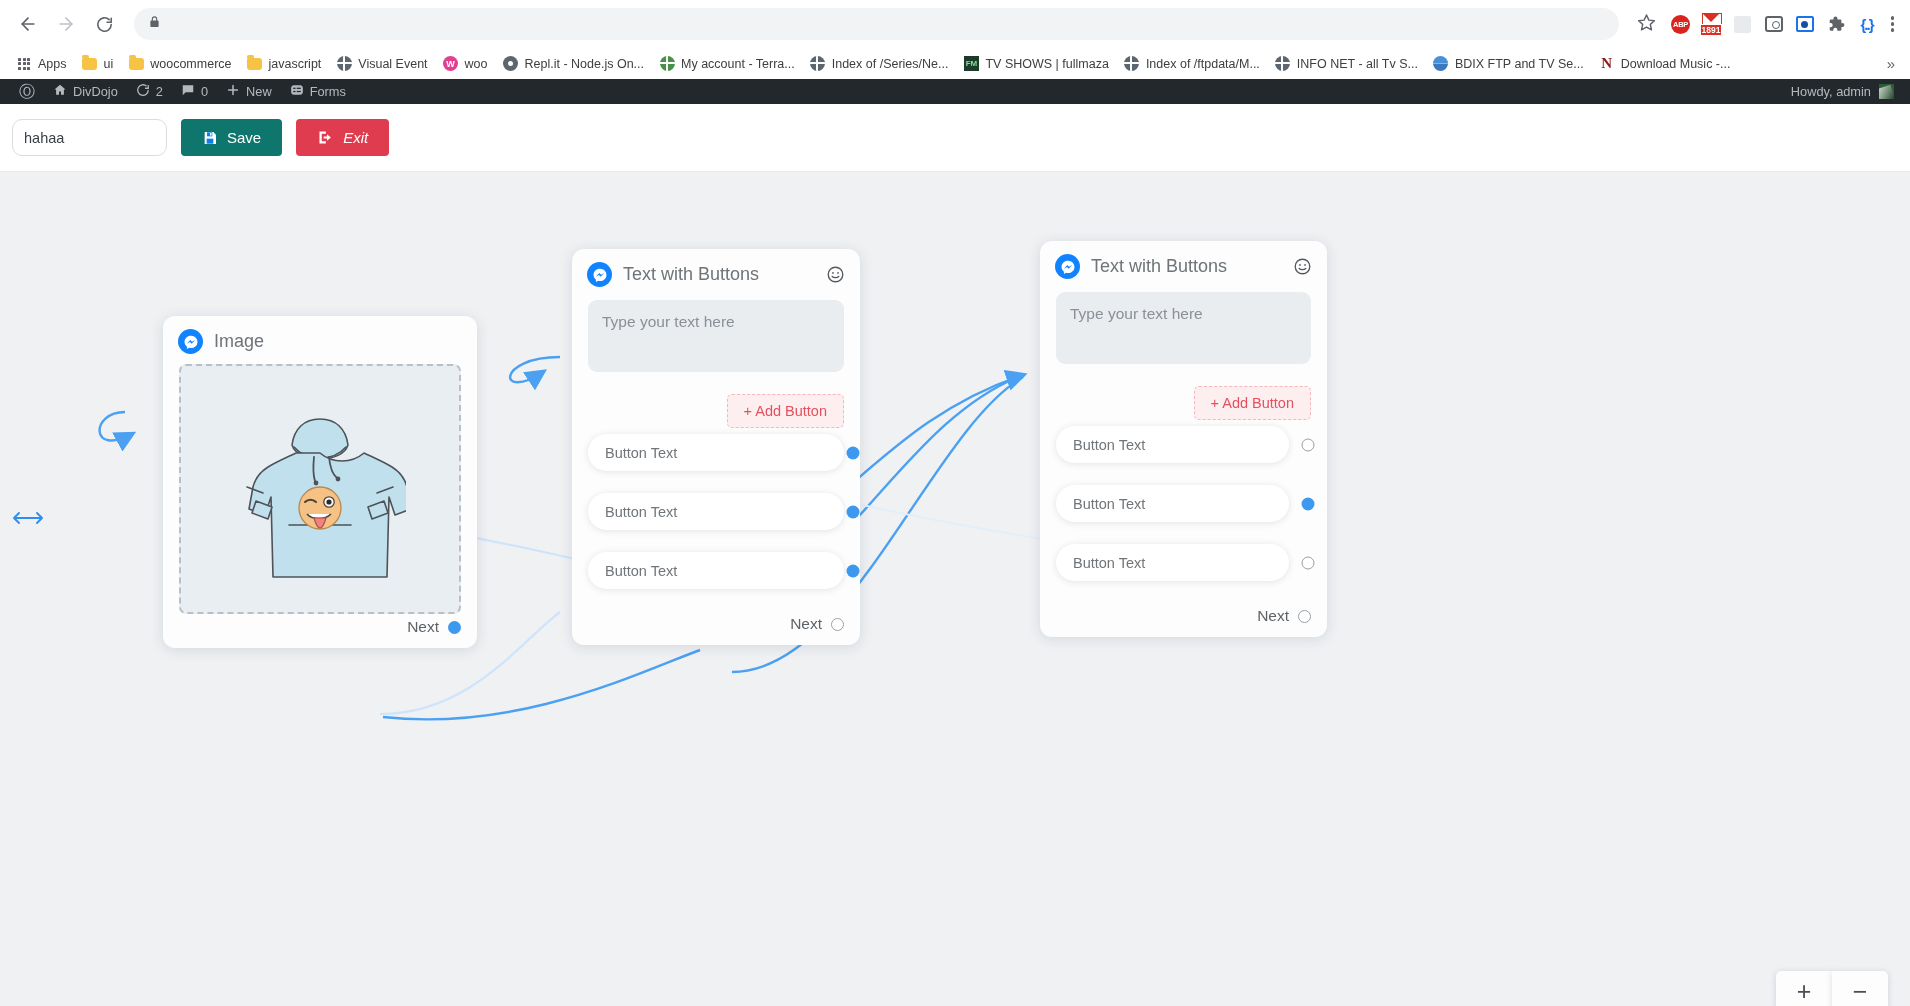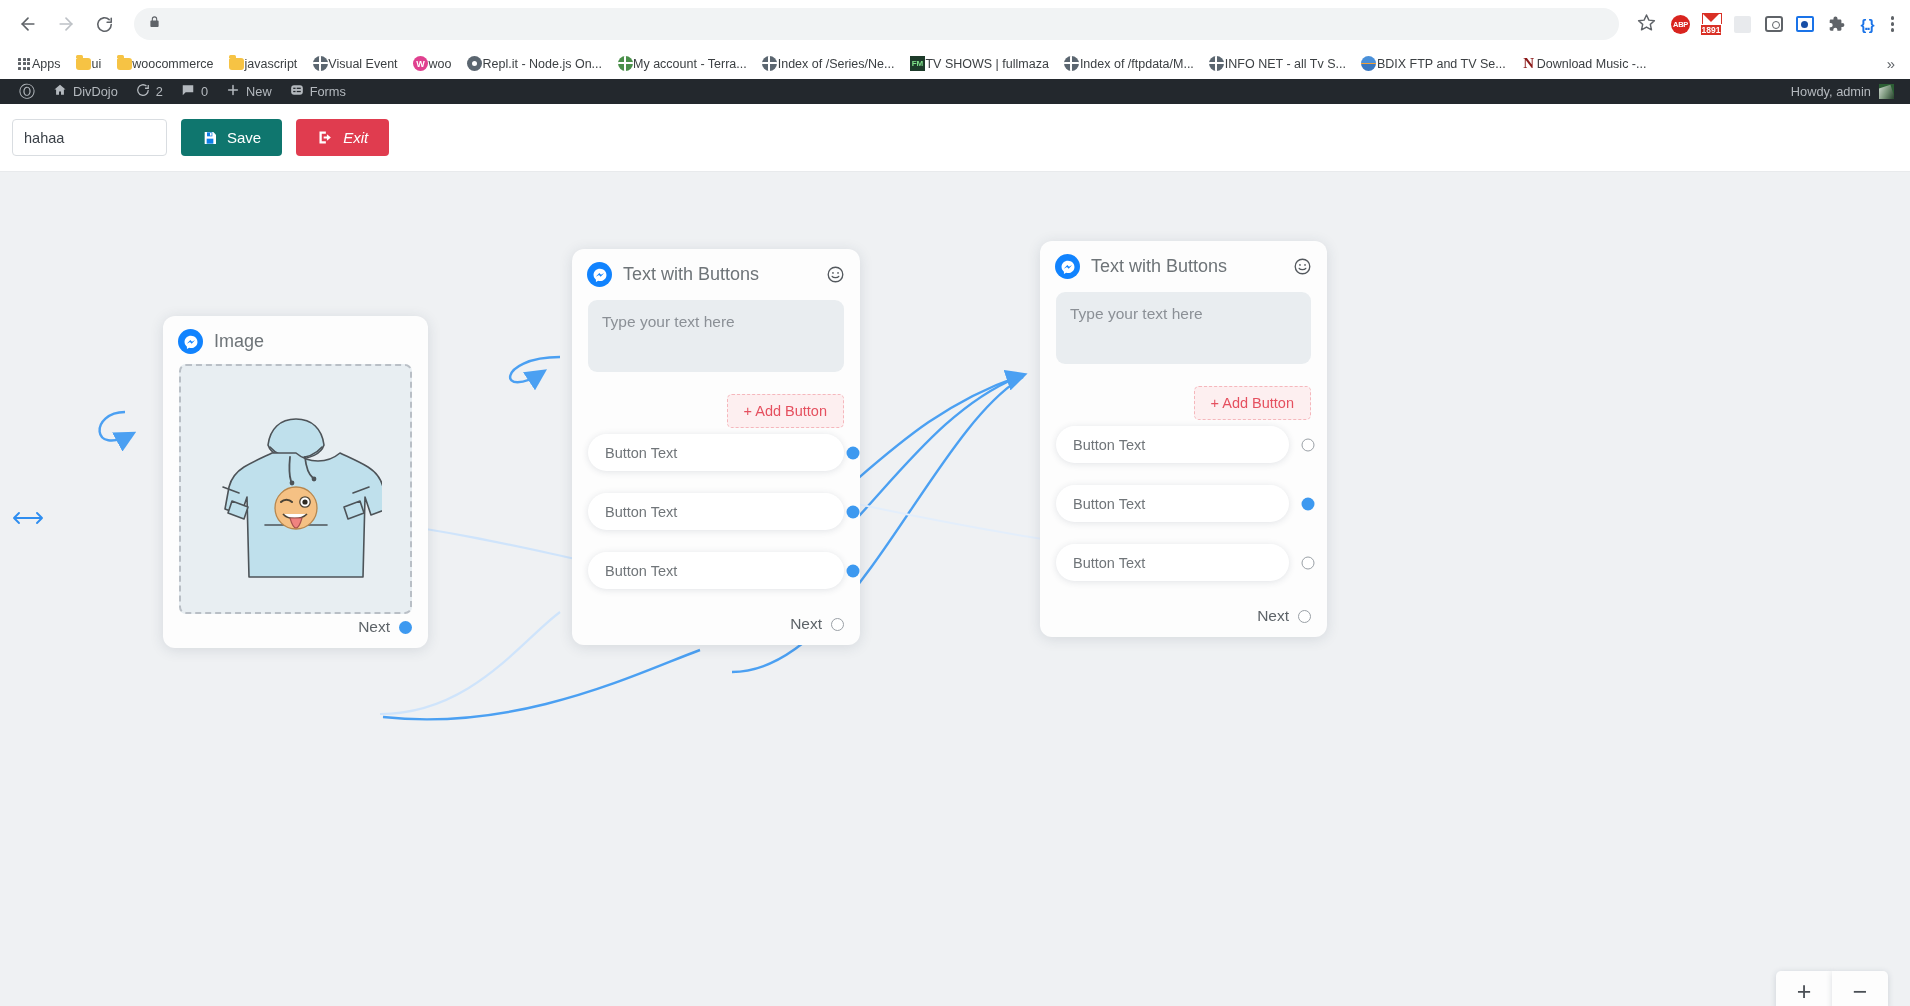--- a/index.html
+++ b/index.html
@@ -64,21 +64,21 @@
   .bluesq:after { content:""; width:7px; height:7px; border-radius:50%; background:#174ea6; }
   .puzzle { color:#5f6368; }
   .devtool { color:#1a73e8; font-size:15px; font-weight:bold; letter-spacing:-2px; }
   .kebab { display:flex; flex-direction:column; gap:2.5px; align-items:center; padding:0 4px; }
   .kebab i { width:3.5px; height:3.5px; background:#5f6368; border-radius:50%; display:block; }
 
   .bookmarks {
     height:31px; display:flex; align-items:center; padding:0 9px; gap:1px;
     background:#fff; font-size:12.5px; color:#3c4043; overflow:hidden;
   }
-  .bm { display:flex; align-items:center; padding:3px 7px; border-radius:4px;
+  .bm { display:flex; align-items:center; gap:6px; padding:3px 7px; border-radius:4px;
        white-space:nowrap; flex:0 0 auto;justify-content:flex-end; }
   .bm-label { color:#3c4043; font-size:12.5px; }
   .bm-ico { width:16px; height:16px; flex:0 0 auto; display:flex; align-items:center; justify-content:center; }
   .ico-apps { display:grid; grid-template-columns:repeat(3,3px); grid-template-rows:repeat(3,3px);
        gap:1.5px; }
   .ico-apps i { width:3px; height:3px; background:#5f6368; border-radius:0.5px; display:block; }
   .ico-folder { width:15px; height:12px; background:#f6c344; border-radius:1.5px 3px 3px 3px; position:relative; }
   .ico-folder:before { content:""; position:absolute; top:-2.5px; left:0; width:7px; height:3px;
        background:#f6c344; border-radius:1.5px 1.5px 0 0; }
   .ico-globe { width:15px; height:15px; border-radius:50%; background:#5b6670; position:relative;
@@ -114,21 +114,21 @@
   .avatar-box { width:15px; height:15px; background:#2b5e34; position:relative; overflow:hidden; }
   .avatar-box:after { content:""; position:absolute; left:-2px; top:3px; width:16px; height:14px;
      background:linear-gradient(135deg,#dfe5df 0%,#7f9a80 50%,#24402a 100%); transform:rotate(-18deg); }
 
   
   .flow-toolbar {
     height:68px; background:#ffffff; display:flex; align-items:center;
     padding:0 12px; gap:14px; border-bottom:1px solid #e8eaec;
   }
   .flow-name-input {
-    width:155px; height:37px; border:1px solid #d9dde1; border-radius:4px;
+    width:155px; height:37px; border:1px solid #d9dde1; border-radius:10px;
     padding:0 11px; font-size:14.5px; color:#3b4148; outline:none;
     font-family:"Liberation Sans", sans-serif; background:#fff;
   }
   .tb-btn {
     height:37px; border:none; border-radius:4px; color:#fff; font-size:15px;
     display:inline-flex; align-items:center; justify-content:center; gap:9px;
     padding:0 21px; cursor:pointer; font-family:"Liberation Sans", sans-serif;
   }
   .tb-save { background:#0f766e; }
   .tb-exit { background:#e03c4f;font-style:italic; }
@@ -494,21 +494,21 @@
   </svg>
 
   <div class="drag-handle">
     <svg width="36" height="16" viewBox="0 0 36 16" fill="none" stroke="#2f8ef0" stroke-width="1.9" stroke-linecap="round" stroke-linejoin="round">
       <line x1="5" y1="8" x2="31" y2="8"></line>
         <polyline points="9 3 4 8 9 13"></polyline>
         <polyline points="27 3 32 8 27 13"></polyline>
       </svg>
   </div>
 
-  <div class="node" style="left:163px; top:144px; width:265px;">
+  <div class="node" style="left:163px; top:144px; width:314px;">
     <div class="node-head">
       <span class="msgr">
         <svg width="16" height="16" viewBox="0 0 24 24" fill="#fff">
           <path d="M12 2.6C6.5 2.6 2.3 6.7 2.3 11.8c0 2.9 1.4 5.5 3.6 7.2v3.5l3.3-1.8c.9.25 1.8.38 2.8.38 5.5 0 9.7-4.1 9.7-9.2S17.5 2.6 12 2.6zm1 12.1-2.5-2.6-4.8 2.6 5.3-5.6 2.5 2.6 4.7-2.6z"></path>
           </svg>
       </span>
       <span class="node-title">Image</span>
     </div>
 
     <div class="img-drop">

